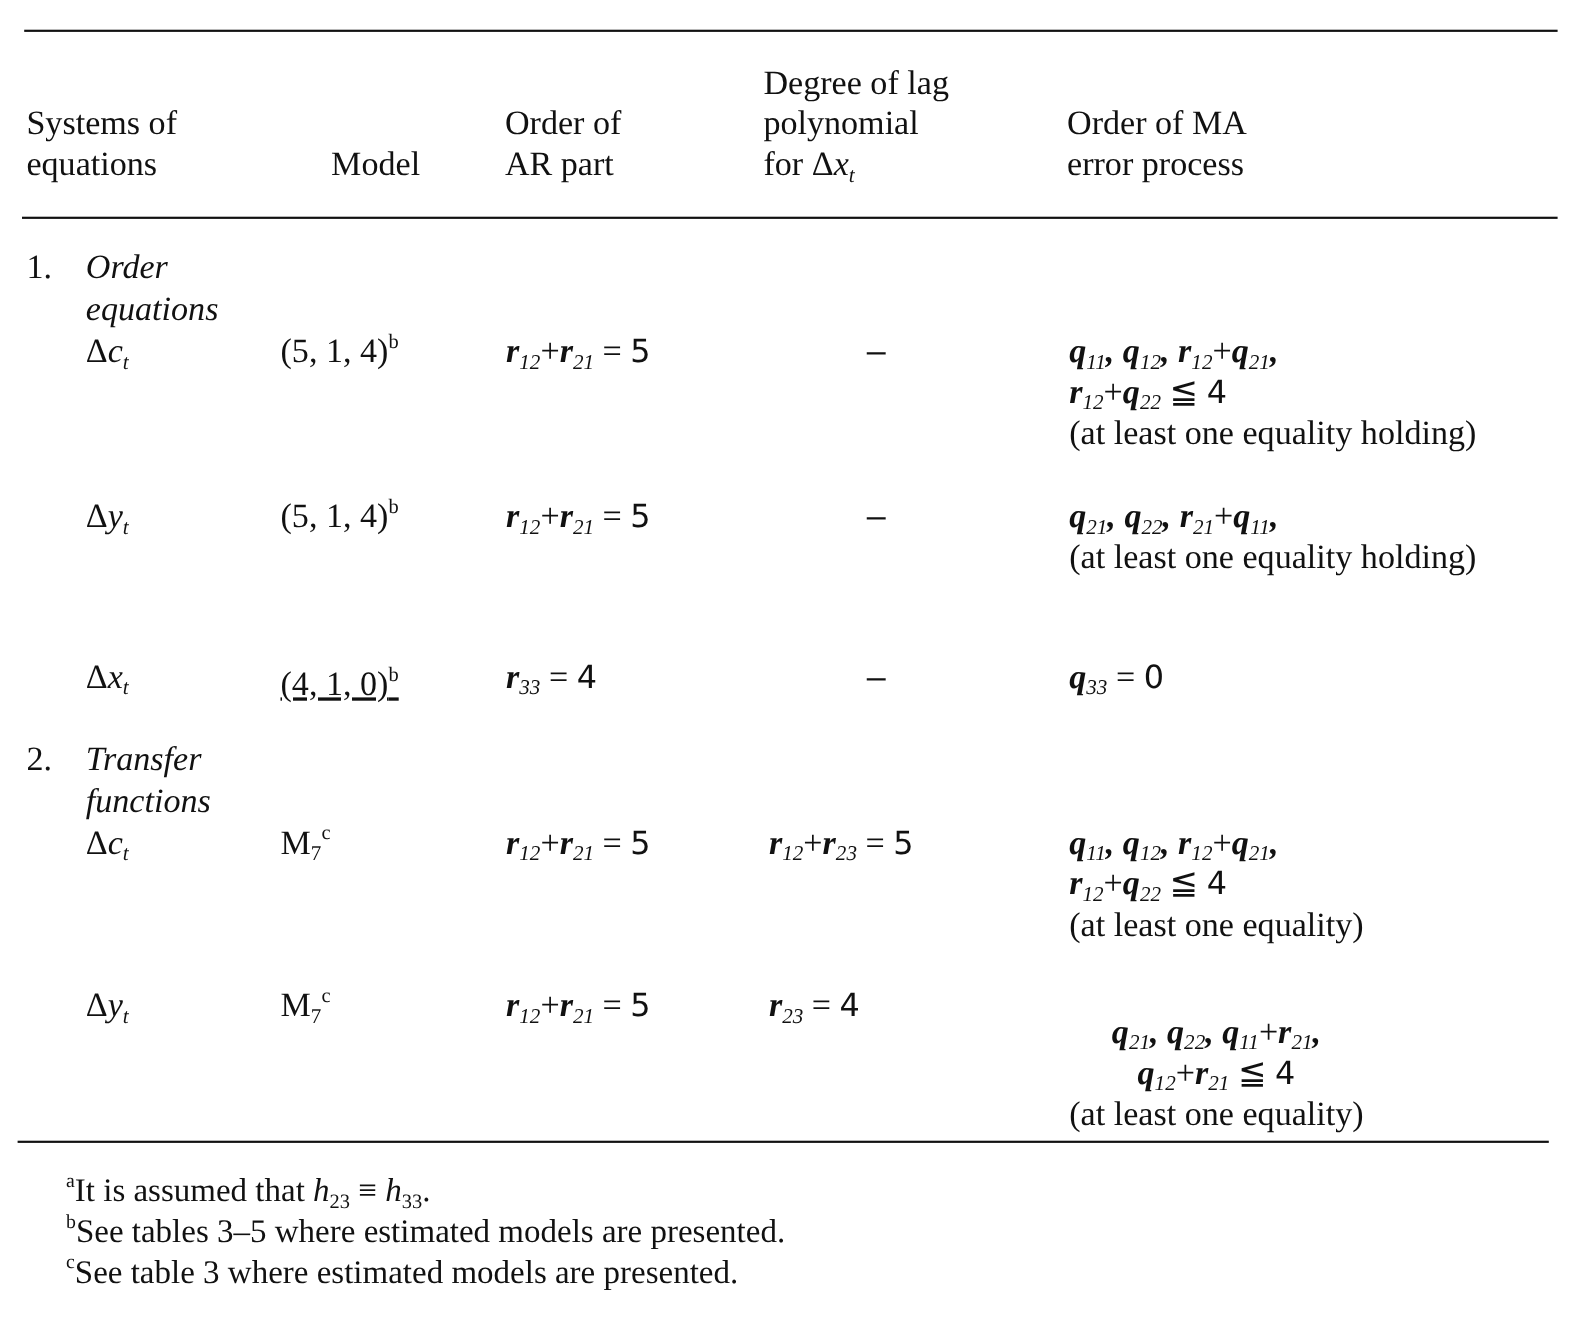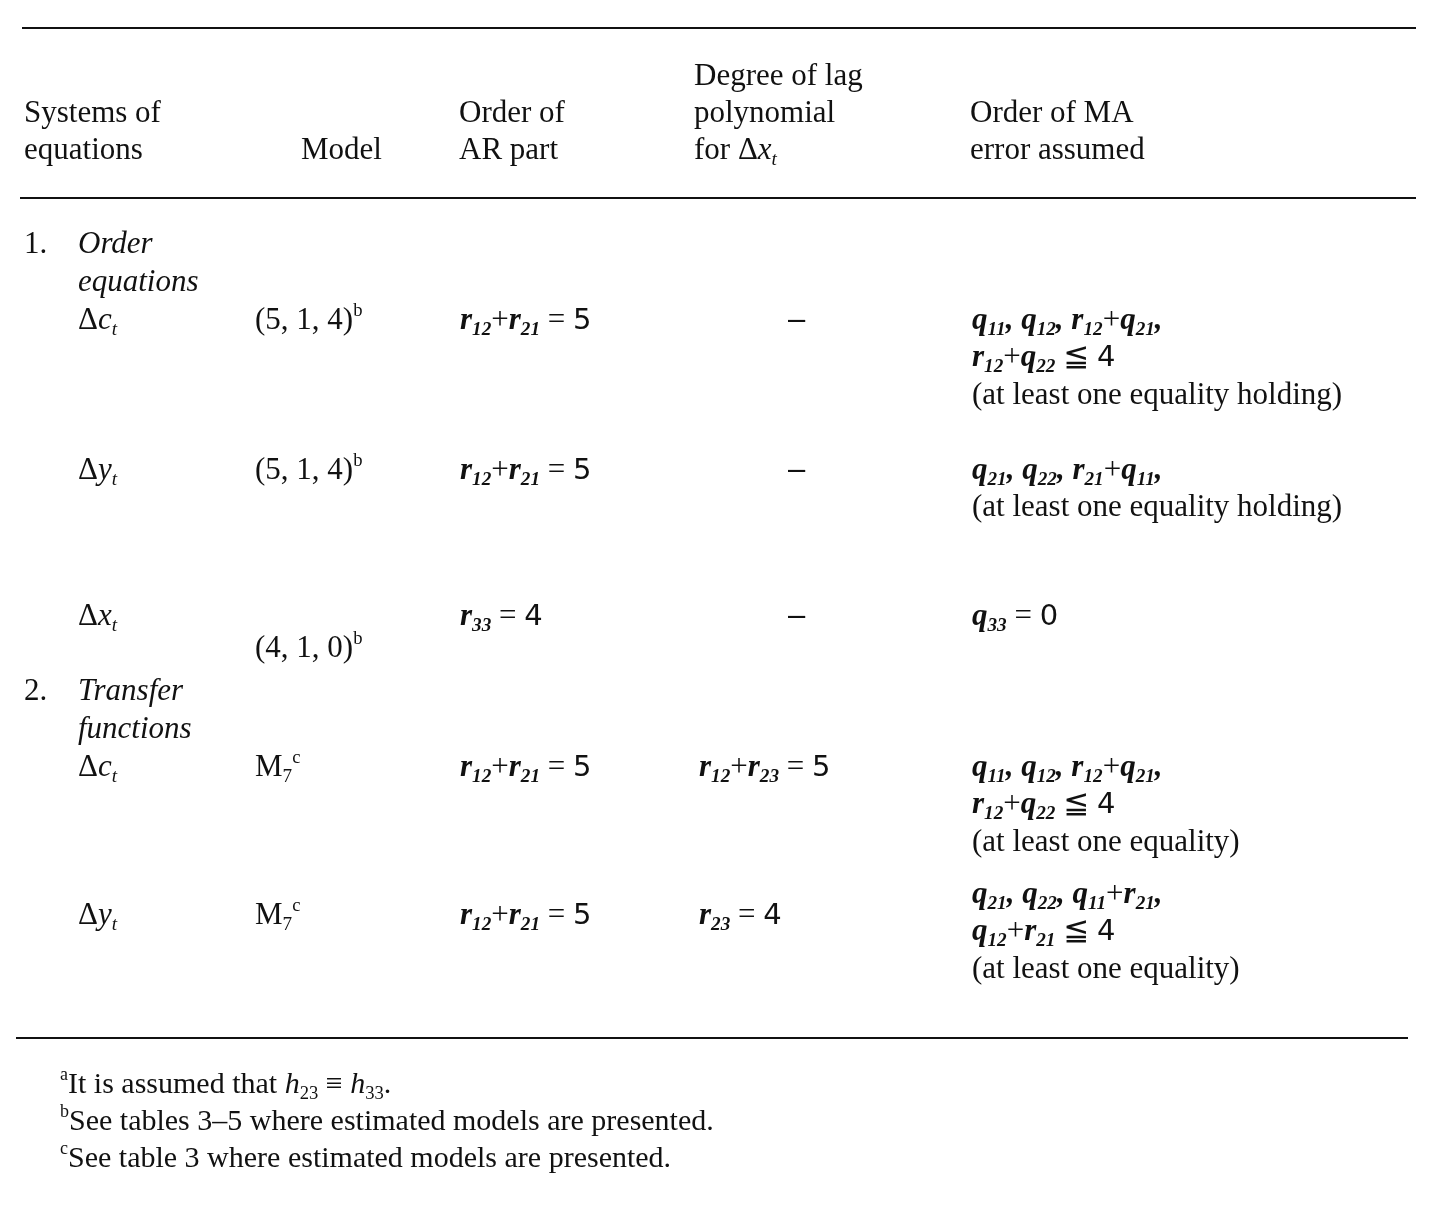--- a/index.html
+++ b/index.html
@@ -11,21 +11,21 @@
     line-height: 37px;
   }
   .rule { position: absolute; height: 2px; background: #111; }
   #rule-top { left: 22px; top: 27px; width: 1394px; }
   #rule-head { left: 20px; top: 197px; width: 1396px; }
   #rule-bottom { left: 16px; top: 1037px; width: 1392px; }
 
   .abs { position: absolute; white-space: nowrap; }
   .it { font-style: italic; }
   sup { font-size: 60%; line-height: 0; position: relative; top: -2px; vertical-align: super; }
-  sub { font-size: 62%; line-height: 0; vertical-align: -6px; font-weight: bold; }
+  sub { font-size: 62%; line-height: 0; vertical-align: -6px; font-weight: normal; }
   .math { font-style: italic; font-weight: bold; }
   .num { font-family: "DejaVu Sans", sans-serif; font-weight: normal; font-style: normal; font-size: 29px; }
   .op { font-style: normal; font-weight: normal; }
   .col-h { line-height: 37px; }
   .ma { line-height: 37px; }
   .dash { font-family: "Liberation Sans", sans-serif; }
   .foot { font-size: 30px; line-height: 37px; }
 </style>
 </head>
 <body>
@@ -46,21 +46,21 @@
   <div>AR part</div>
 </div>
 <div class="abs col-h" style="left:694px; top:56px;">
 
   <div>Degree of lag</div>
   <div>polynomial</div>
   <div>for Δ<span class="it">x</span><sub class="it" style="font-weight:normal">t</sub></div>
 </div>
 <div class="abs col-h" style="left:970px; top:93px;">
   <div>Order of MA</div>
-  <div>error assumed</div>
+  <div>error process</div>
 </div>
 
 <div class="abs" style="left:24px; top:224px;">1.</div>
 <div class="abs it" style="left:78px; top:224px; line-height:38px;">
   <div>Order</div>
   <div>equations</div>
 </div>
 
 <div>
   <div class="abs" style="left:78px; top:300px;"><span>Δ</span><span class="it">c</span><sub class="it" style="font-weight:normal">t</sub></div>
@@ -80,21 +80,21 @@
   <div class="abs math" style="left:460px; top:450px;">r<sub>12</sub><span class="op">+</span>r<sub>21</sub> <span class="op">=</span> <span class="num">5</span></div>
   <div class="abs dash" style="left:788px; top:450px;">–</div>
   <div class="abs ma" style="left:972px; top:450px;">
     <div class="math">q<sub>21</sub>, q<sub>22</sub>, r<sub>21</sub><span class="op">+</span>q<sub>11</sub>,</div>
     <div>(at least one equality holding)</div>
   </div>
 </div>
 
 <div>
   <div class="abs" style="left:78px; top:596px;"><span>Δ</span><span class="it">x</span><sub class="it" style="font-weight:normal">t</sub></div>
-  <div class="abs" style="left:255px; top:628px;"><span>(4, 1, 0)</span><sup>b</sup></div>
+  <div class="abs" style="left:255px; top:603px;text-decoration:underline;"><span>(4, 1, 0)</span><sup>b</sup></div>
   <div class="abs math" style="left:460px; top:596px;">r<sub>33</sub> <span class="op">=</span> <span class="num">4</span></div>
   <div class="abs dash" style="left:788px; top:596px;">–</div>
   <div class="abs ma" style="left:972px; top:596px;">
     <div class="math">q<sub>33</sub> <span class="op">=</span> <span class="num">0</span></div>
   </div>
 </div>
 
 <div class="abs" style="left:24px; top:671px;">2.</div>
 <div class="abs it" style="left:78px; top:671px; line-height:38px;">
   <div>Transfer</div>
@@ -111,21 +111,21 @@
     <div class="math">r<sub>12</sub><span class="op">+</span>q<sub>22</sub> <span class="op">≦</span> <span class="num">4</span></div>
     <div>(at least one equality)</div>
   </div>
 </div>
 
 <div>
   <div class="abs" style="left:78px; top:895px;"><span>Δ</span><span class="it">y</span><sub class="it" style="font-weight:normal">t</sub></div>
   <div class="abs" style="left:255px; top:895px;"><span>M</span><sub style="font-weight:normal">7</sub><sup>c</sup></div>
   <div class="abs math" style="left:460px; top:895px;">r<sub>12</sub><span class="op">+</span>r<sub>21</sub> <span class="op">=</span> <span class="num">5</span></div>
   <div class="abs math" style="left:699px; top:895px;">r<sub>23</sub> <span class="op">=</span> <span class="num">4</span></div>
-  <div class="abs ma" style="left:972px; top:874px;">
+  <div class="abs ma" style="left:972px; top:919px;text-align:center;">
     <div class="math">q<sub>21</sub>, q<sub>22</sub>, q<sub>11</sub><span class="op">+</span>r<sub>21</sub>,</div>
     <div class="math">q<sub>12</sub><span class="op">+</span>r<sub>21</sub> <span class="op">≦</span> <span class="num">4</span></div>
     <div>(at least one equality)</div>
   </div>
 </div>
 
 <div class="abs foot" style="left:60px; top:1064px;">
   <div><sup>a</sup><span>It is assumed that </span><span class="it">h</span><sub style="font-weight:normal">23</sub> <span>≡</span> <span class="it">h</span><sub style="font-weight:normal">33</sub><span>.</span></div>
   <div><sup>b</sup><span>See tables 3–5 where estimated models are presented.</span></div>
   <div><sup>c</sup><span>See table 3 where estimated models are presented.</span></div>

